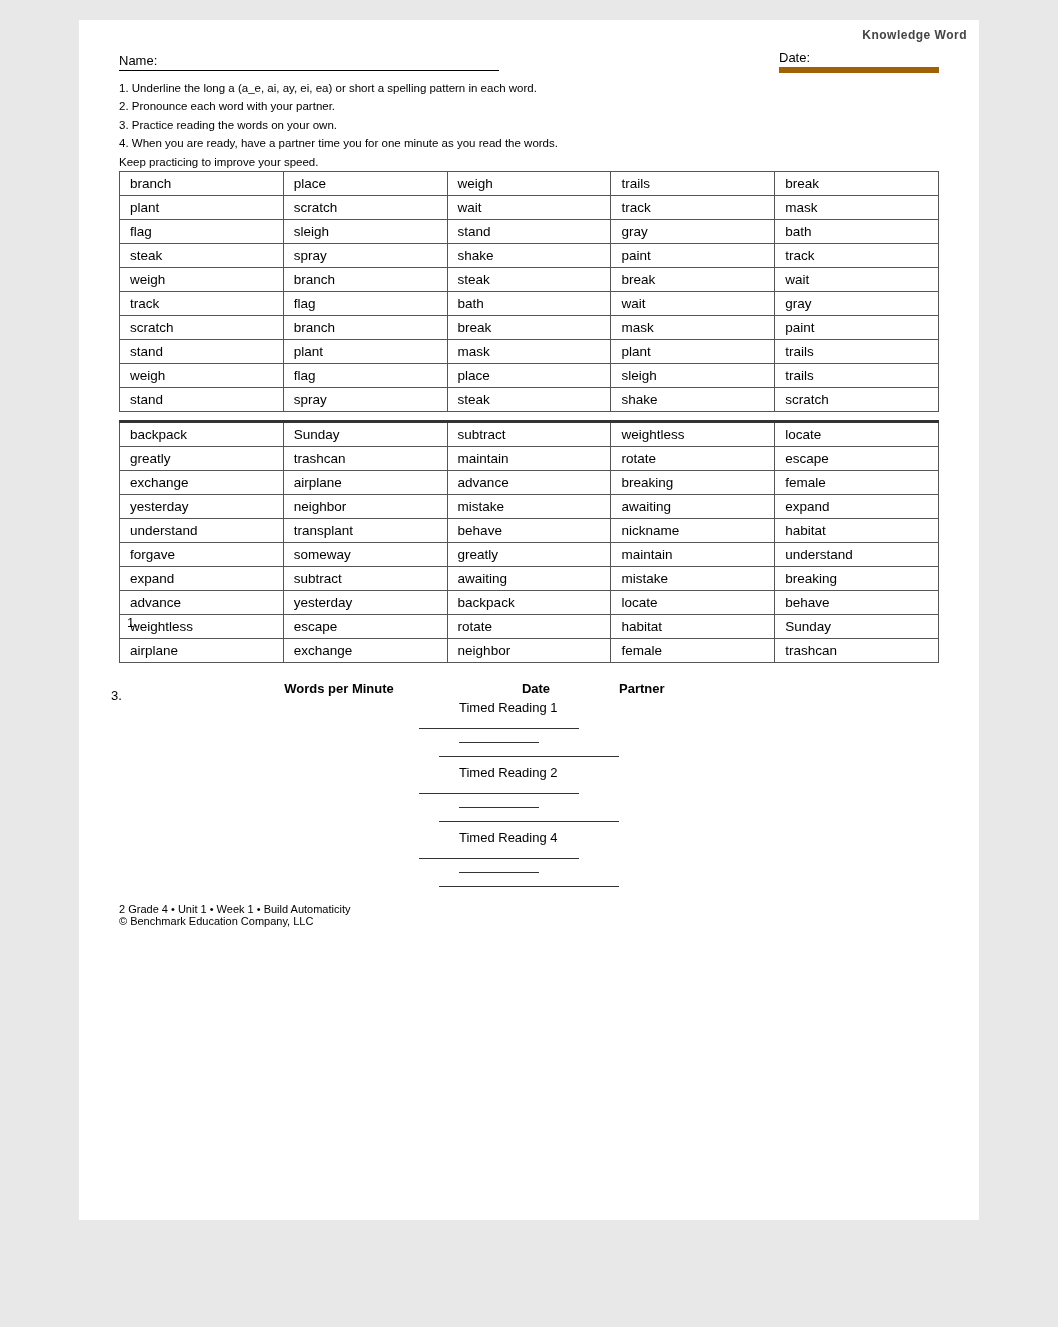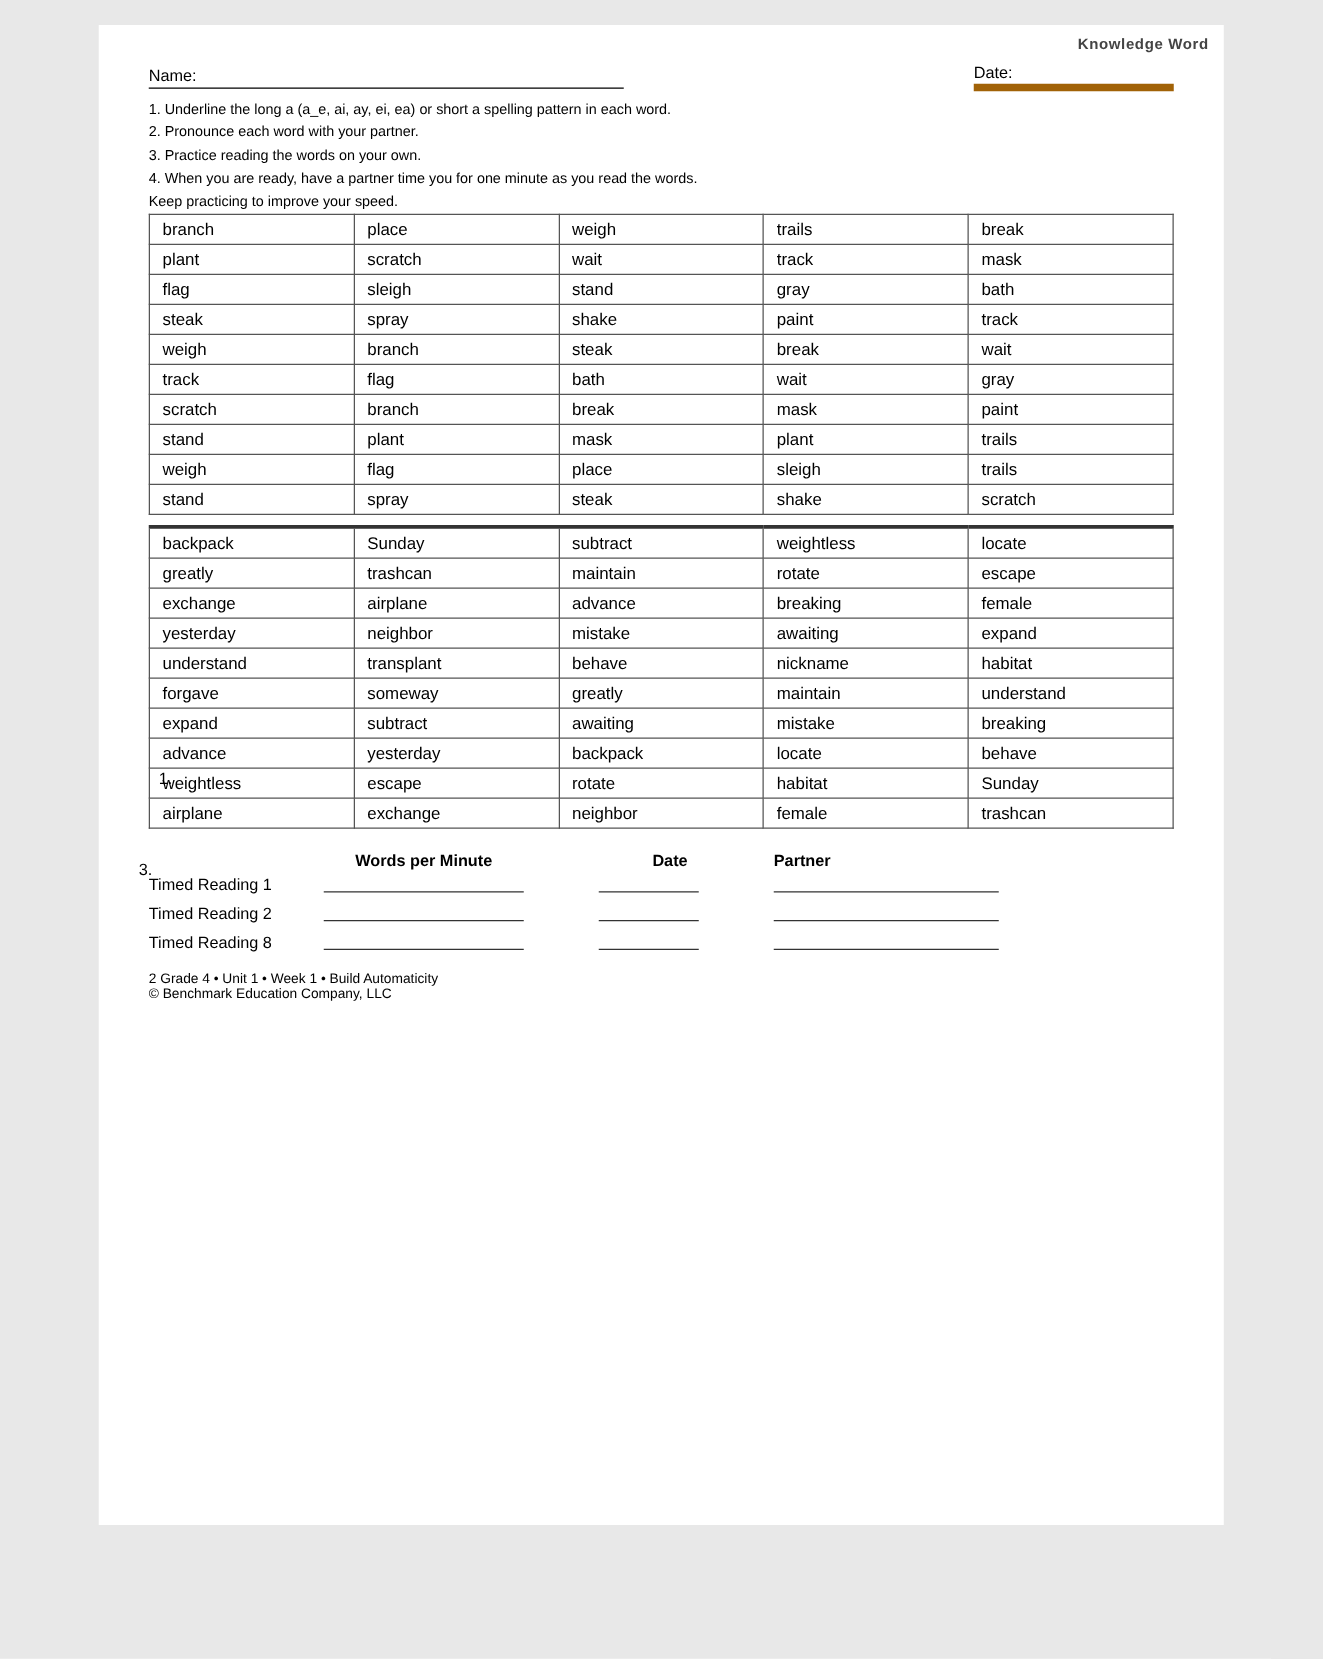--- a/index.html
+++ b/index.html
@@ -76,20 +76,21 @@
     }
     .timed-header span:nth-child(2) {
       width: 80px;
       padding-left: 34px;
     }
     .timed-row {
       display: flex;
       align-items: center;
       margin-bottom: 8px;
       font-size: 13px;
+      flex-direction: column;
     }
     .timed-label {
       width: 140px;
     }
     .timed-line {
       border-bottom: 1px solid #333;
       width: 160px;
       height: 14px;
       margin-right: 60px;
       display: inline-block;
@@ -307,21 +308,21 @@
           <span class="timed-line-date"></span>
           <span class="timed-line-partner"></span>
         </div>
         <div class="timed-row">
           <span class="timed-label">Timed Reading 2</span>
           <span class="timed-line"></span>
           <span class="timed-line-date"></span>
           <span class="timed-line-partner"></span>
         </div>
         <div class="timed-row">
-          <span class="timed-label">Timed Reading 8</span>
+          <span class="timed-label">Timed Reading 4</span>
           <span class="timed-line"></span>
           <span class="timed-line-date"></span>
           <span class="timed-line-partner"></span>
         </div>
       </div>
   </div>
 
   <div class="footer">
     <span>2  Grade 4 • Unit 1 • Week 1 • Build Automaticity</span>
     <span>© Benchmark Education Company, LLC</span>

